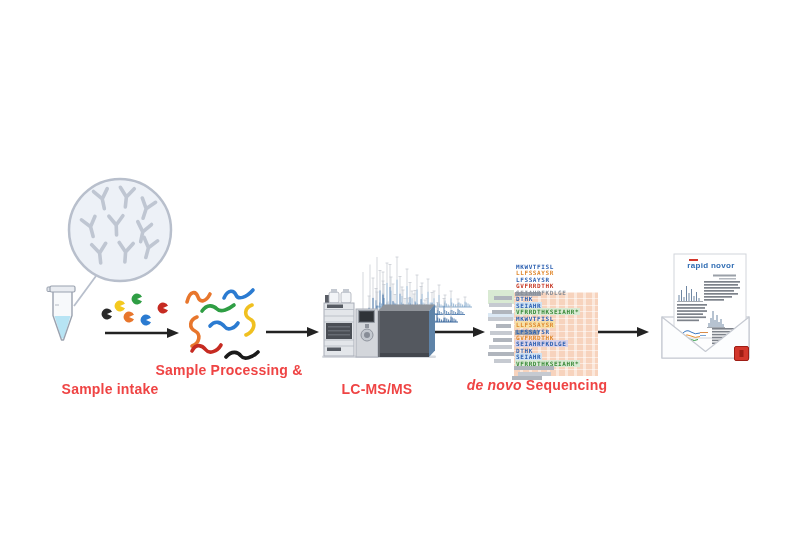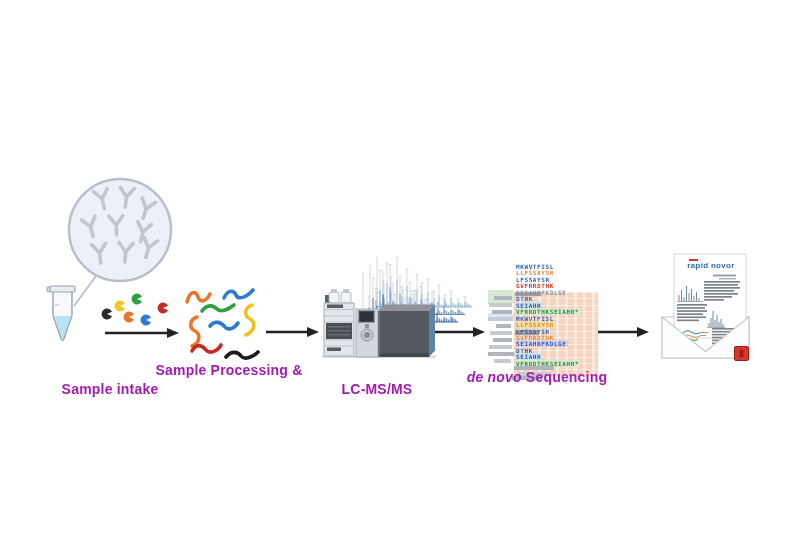--- a/index.html
+++ b/index.html
@@ -1,20 +1,20 @@
 <!DOCTYPE html>
 <html><head>
 <meta charset="utf-8">
 <style>
   html,body{margin:0;padding:0;background:#fff}
   .stage{position:relative;width:800px;height:424px;background:#fff;overflow:hidden;
          font-family:"Liberation Sans",sans-serif}
   svg.gfx{position:absolute;left:0;top:0}
   .label{position:absolute;transform:translateX(-50%);text-align:left;font-weight:700;
-         font-size:14px;letter-spacing:.2px;color:#a21caf;white-space:nowrap;line-height:18px}
+         font-size:14px;letter-spacing:.2px;color:#ef4444;white-space:nowrap;line-height:18px}
   .label .em{font-style:italic}
   .label .rest{margin-left:4px}
   
   .seq-panel{position:absolute;left:488px;top:258px;width:112px;height:124px}
   .peach{position:absolute;left:26px;top:34px;width:84px;height:84px;
          background:repeating-linear-gradient(180deg,rgba(255,255,255,.5) 0 1px,rgba(255,255,255,0) 1px 6.45px),
                     repeating-linear-gradient(90deg,#f7d3bd 0 6px,#fbe8dc 6px 9px)}
   .blk,.bar{position:absolute}
   .seq-rows{position:absolute;left:27px;top:6px;font-family:"DejaVu Sans Mono",monospace;
             font-weight:700;font-size:6px;line-height:6.45px;letter-spacing:.6px;white-space:nowrap}
@@ -556,16 +556,16 @@
     </div>
 
   <div class="logo-dash"></div>
   <div class="logo">rapid novor</div>
 
   <div class="label" style="left:110px;top:380px">Sample intake</div>
   <div class="label" style="left:229px;top:361px">
     <div>Sample Processing &amp;</div>
   </div>
   <div class="label" style="left:377px;top:380px">LC-MS/MS</div>
-  <div class="label" style="left:537px;top:368px">
+  <div class="label" style="left:537px;top:376px">
     <span class="em">de novo</span><span class="rest">Sequencing</span>
   </div>
 </div>
 
 </body></html>

